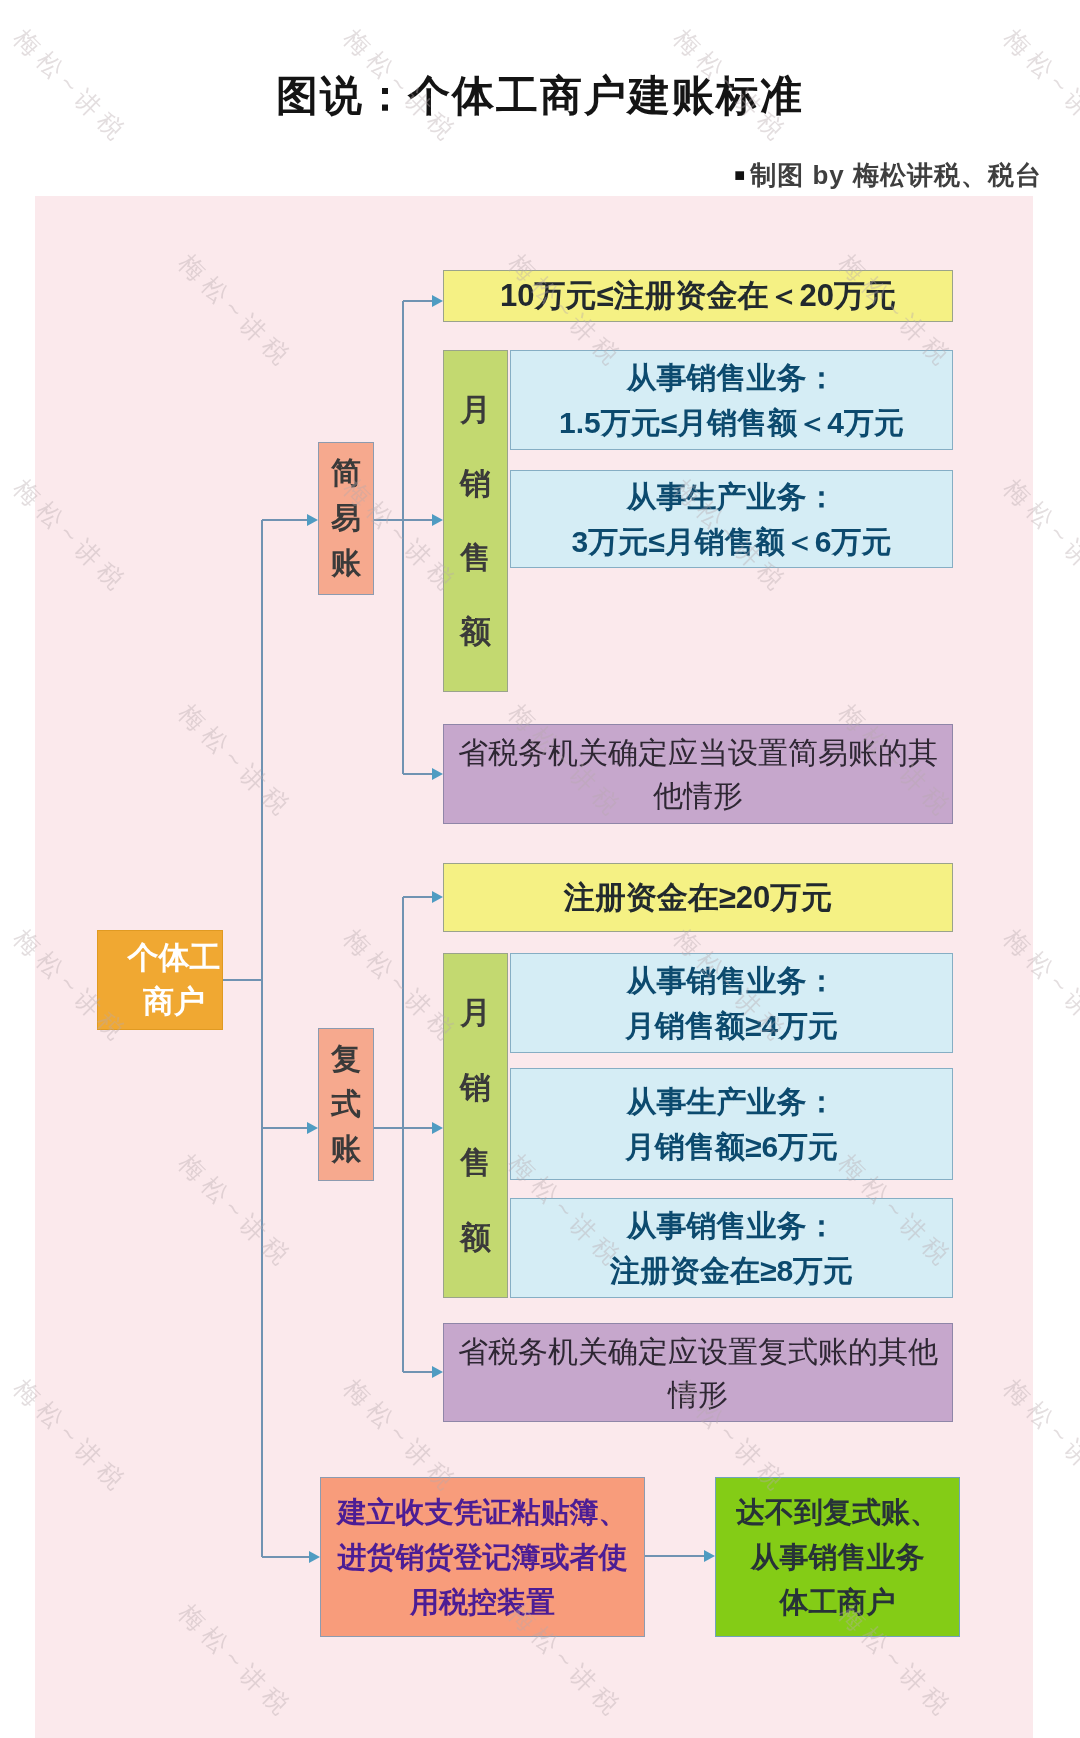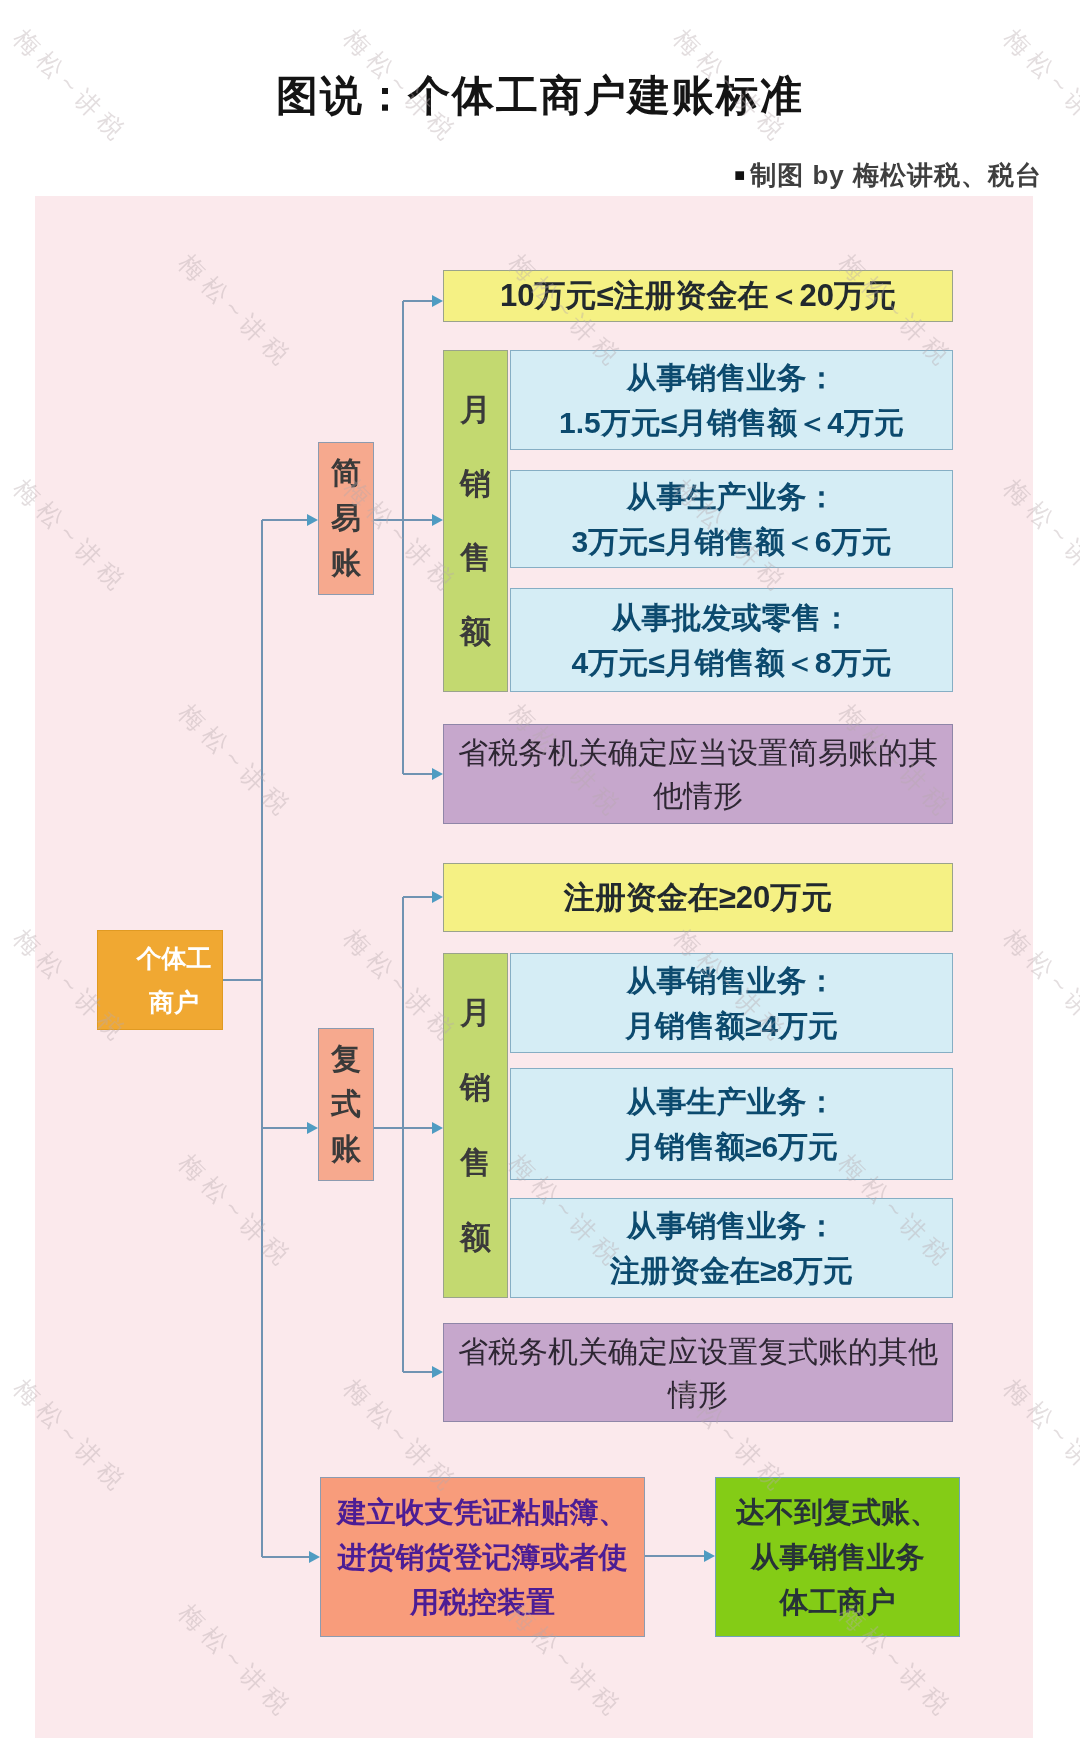--- a/index.html
+++ b/index.html
@@ -21,21 +21,21 @@
     background:#fbe9ec;
   }
   .wm-layer{position:absolute;left:0;top:0;width:1080px;height:1738px;z-index:40;pointer-events:none;}
   .wm{
     position:absolute;font-size:25px;color:#b7a9ad;opacity:.38;letter-spacing:7px;
     transform:rotate(45deg);transform-origin:left top;white-space:nowrap;font-weight:400;
   }
   .box{position:absolute;box-sizing:border-box;z-index:10;display:flex;align-items:center;justify-content:center;}
   .root-box{
     left:97px;top:930px;width:126px;height:100px;background:#f0a832;
-    flex-direction:column;color:#ffffff;font-size:25px;font-weight:900;line-height:44px;
+    flex-direction:column;color:#ffffff;font-size:31px;font-weight:900;line-height:44px;
     text-align:right;border:1px solid #e09a22;padding-left:28px;
   }
   .vlabel{
     left:318px;width:56px;height:153px;background:#f6a98e;border:1px solid #8c9bb0;
     flex-direction:column;justify-content:space-around;padding:8px 0;
     font-size:30px;font-weight:900;color:#3a3a3a;
   }
   .vlabel.simple{top:442px;}
   .vlabel.double{top:1028px;}
   .ybox{
@@ -129,24 +129,20 @@
     <span>额</span>
   </div>
 
   <div class="box bbox" style="top:350px;height:100px;">
     <span>从事销售业务：</span>
     <span>1.5万元≤月销售额＜4万元</span>
   </div>
   <div class="box bbox" style="top:470px;height:98px;">
     <span>从事生产业务：</span>
     <span>3万元≤月销售额＜6万元</span>
-  </div>
-  <div class="box bbox" style="top:588px;height:104px;">
-    <span>从事批发或零售：</span>
-    <span>4万元≤月销售额＜8万元</span>
   </div>
 
   <div class="box pbox p1">
     <span>省税务机关确定应当设置简易账的其</span>
     <span>他情形</span>
   </div>
 
   <div class="box vlabel double">
     <span>复</span>
     <span>式</span>

